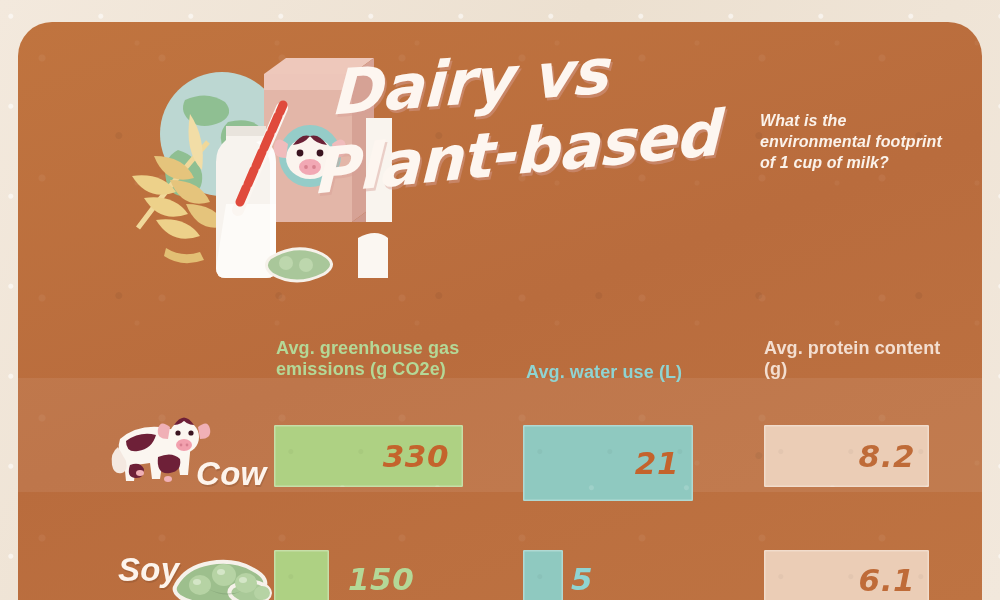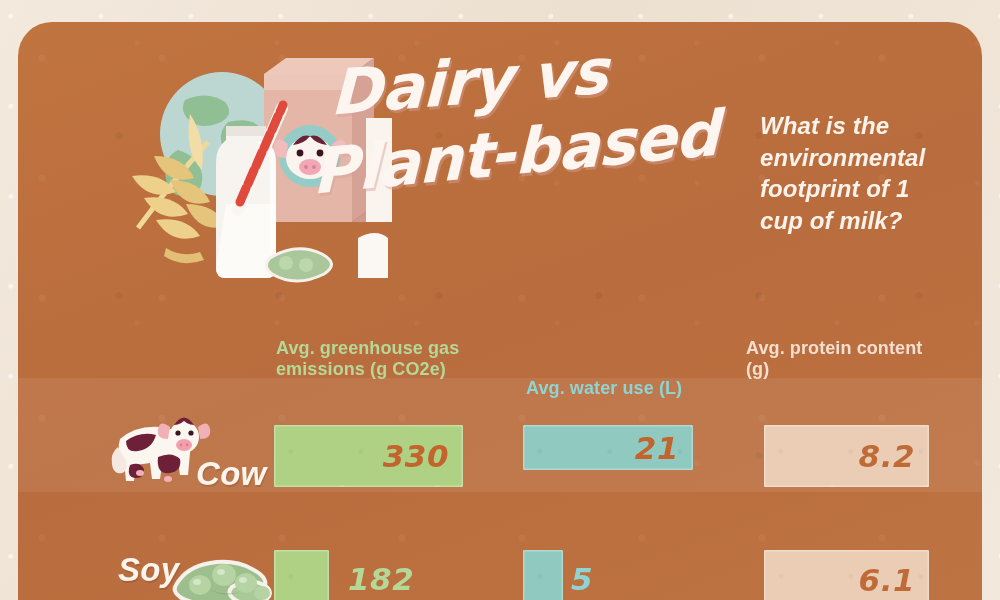--- a/index.html
+++ b/index.html
@@ -70,38 +70,38 @@
     transform-origin: left center;
     white-space: nowrap;
   }
   #title-line-1 { font-size: 62px; transform: rotate(-4.5deg) skewX(-9deg); margin-left: 18px; }
   #title-line-2 { font-size: 62px; transform: rotate(-5.5deg) skewX(-9deg); margin-top: 22px; }
 
   
   #question {
     position: absolute; left: 742px; top: 88px; width: 185px;
     color: #fbf2ea;
-    font-size: 24px;
+    font-size: 16px;
     font-weight: bold;
     font-style: italic;
     line-height: 1.32;
     letter-spacing: .1px;
   }
 
   
   .col-header {
     position: absolute;
     font-size: 18px;
     font-weight: bold;
     line-height: 1.18;
     letter-spacing: .1px;
   }
   #hdr-0 { left: 258px; top: 316px; width: 235px; color: #b4d897; }
-  #hdr-1 { left: 508px; top: 340px; width: 215px; color: #8fd4d2; margin-top: 16px; }
-  #hdr-2 { left: 728px; top: 316px; width: 180px; color: #f3ded0; }
+  #hdr-1 { left: 508px; top: 340px; width: 215px; color: #8fd4d2; }
+  #hdr-2 { left: 746px; top: 316px; width: 180px; color: #f3ded0; }
 
   
   .bar {
     position: absolute;
     border-radius: 1px;
     display: flex;
     align-items: center;
     justify-content: flex-end;
     box-shadow: inset 0 0 0 1.5px rgba(255,255,255,.30);
     background-image:
@@ -257,21 +257,21 @@
           <circle cx="75" cy="32" r="1.4" fill="#d87f90"></circle>
           <circle cx="81" cy="32" r="1.4" fill="#d87f90"></circle>
         </g>
       </svg>
     </div>
     <div class="row-label" id="label-cow">Cow</div>
 
     <div class="bar" style="left:256px; top:403px; width:189px; height:62px; background-color:#aed183;">
       <span class="bar-value" style="color:#c4632c;">330</span>
     </div>
-    <div class="bar" style="left:505px; top:403px; width:170px; height:45px; background-color:#8fc9c0;">
+    <div class="bar" style="left:505px; top:403px; width:170px; height:76px; background-color:#8fc9c0;">
       <span class="bar-value" style="color:#c4632c;">21</span>
     </div>
     <div class="bar" style="left:746px; top:403px; width:165px; height:62px; background-color:#ebcdb6;">
       <span class="bar-value" style="color:#bf6b38;">8.2</span>
     </div>
 
     <div class="row-label" id="label-soy">Soy</div>
     <div class="row-art" id="art-soy">
       <svg width="110" height="72" viewBox="0 0 110 72">
         <path d="M6 44 q10 -18 34 -22 q24 -4 42 6 q20 10 10 22 q-12 14 -40 14 q-30 0 -42 -8 q-8 -6 -4 -12z" fill="#9dbf8d" stroke="#f6f1ea" stroke-width="4"></path>
@@ -281,21 +281,21 @@
         <ellipse cx="76" cy="42" rx="11" ry="10" fill="#b6d3a4"></ellipse>
         <ellipse cx="92" cy="52" rx="8" ry="7" fill="#b6d3a4"></ellipse>
         <ellipse cx="27" cy="41" rx="4" ry="3" fill="#dcebd0" opacity=".8"></ellipse>
         <ellipse cx="51" cy="31" rx="4" ry="3" fill="#dcebd0" opacity=".8"></ellipse>
         <ellipse cx="73" cy="39" rx="4" ry="3" fill="#dcebd0" opacity=".8"></ellipse>
         <path d="M38 48 q18 8 34 2 q-16 8 -34 -2z" fill="#7e9c72" opacity=".55"></path>
       </svg>
     </div>
 
     <div class="bar" style="left:256px; top:528px; width:55px; height:60px; background-color:#aed183;"></div>
-    <span class="value-outside" style="left:330px; top:539px; color:#b4d897;">182</span>
+    <span class="value-outside" style="left:330px; top:539px; color:#b4d897;">150</span>
 
     <div class="bar" style="left:505px; top:528px; width:40px; height:60px; background-color:#8fc9c0;"></div>
     <span class="value-outside" style="left:553px; top:539px; color:#8fd4d2;">5</span>
 
     <div class="bar" style="left:746px; top:528px; width:165px; height:60px; background-color:#ebcdb6;">
       <span class="bar-value" style="color:#bf6b38;margin-left:40px;">6.1</span>
     </div>
 
   </div>
 </div>

